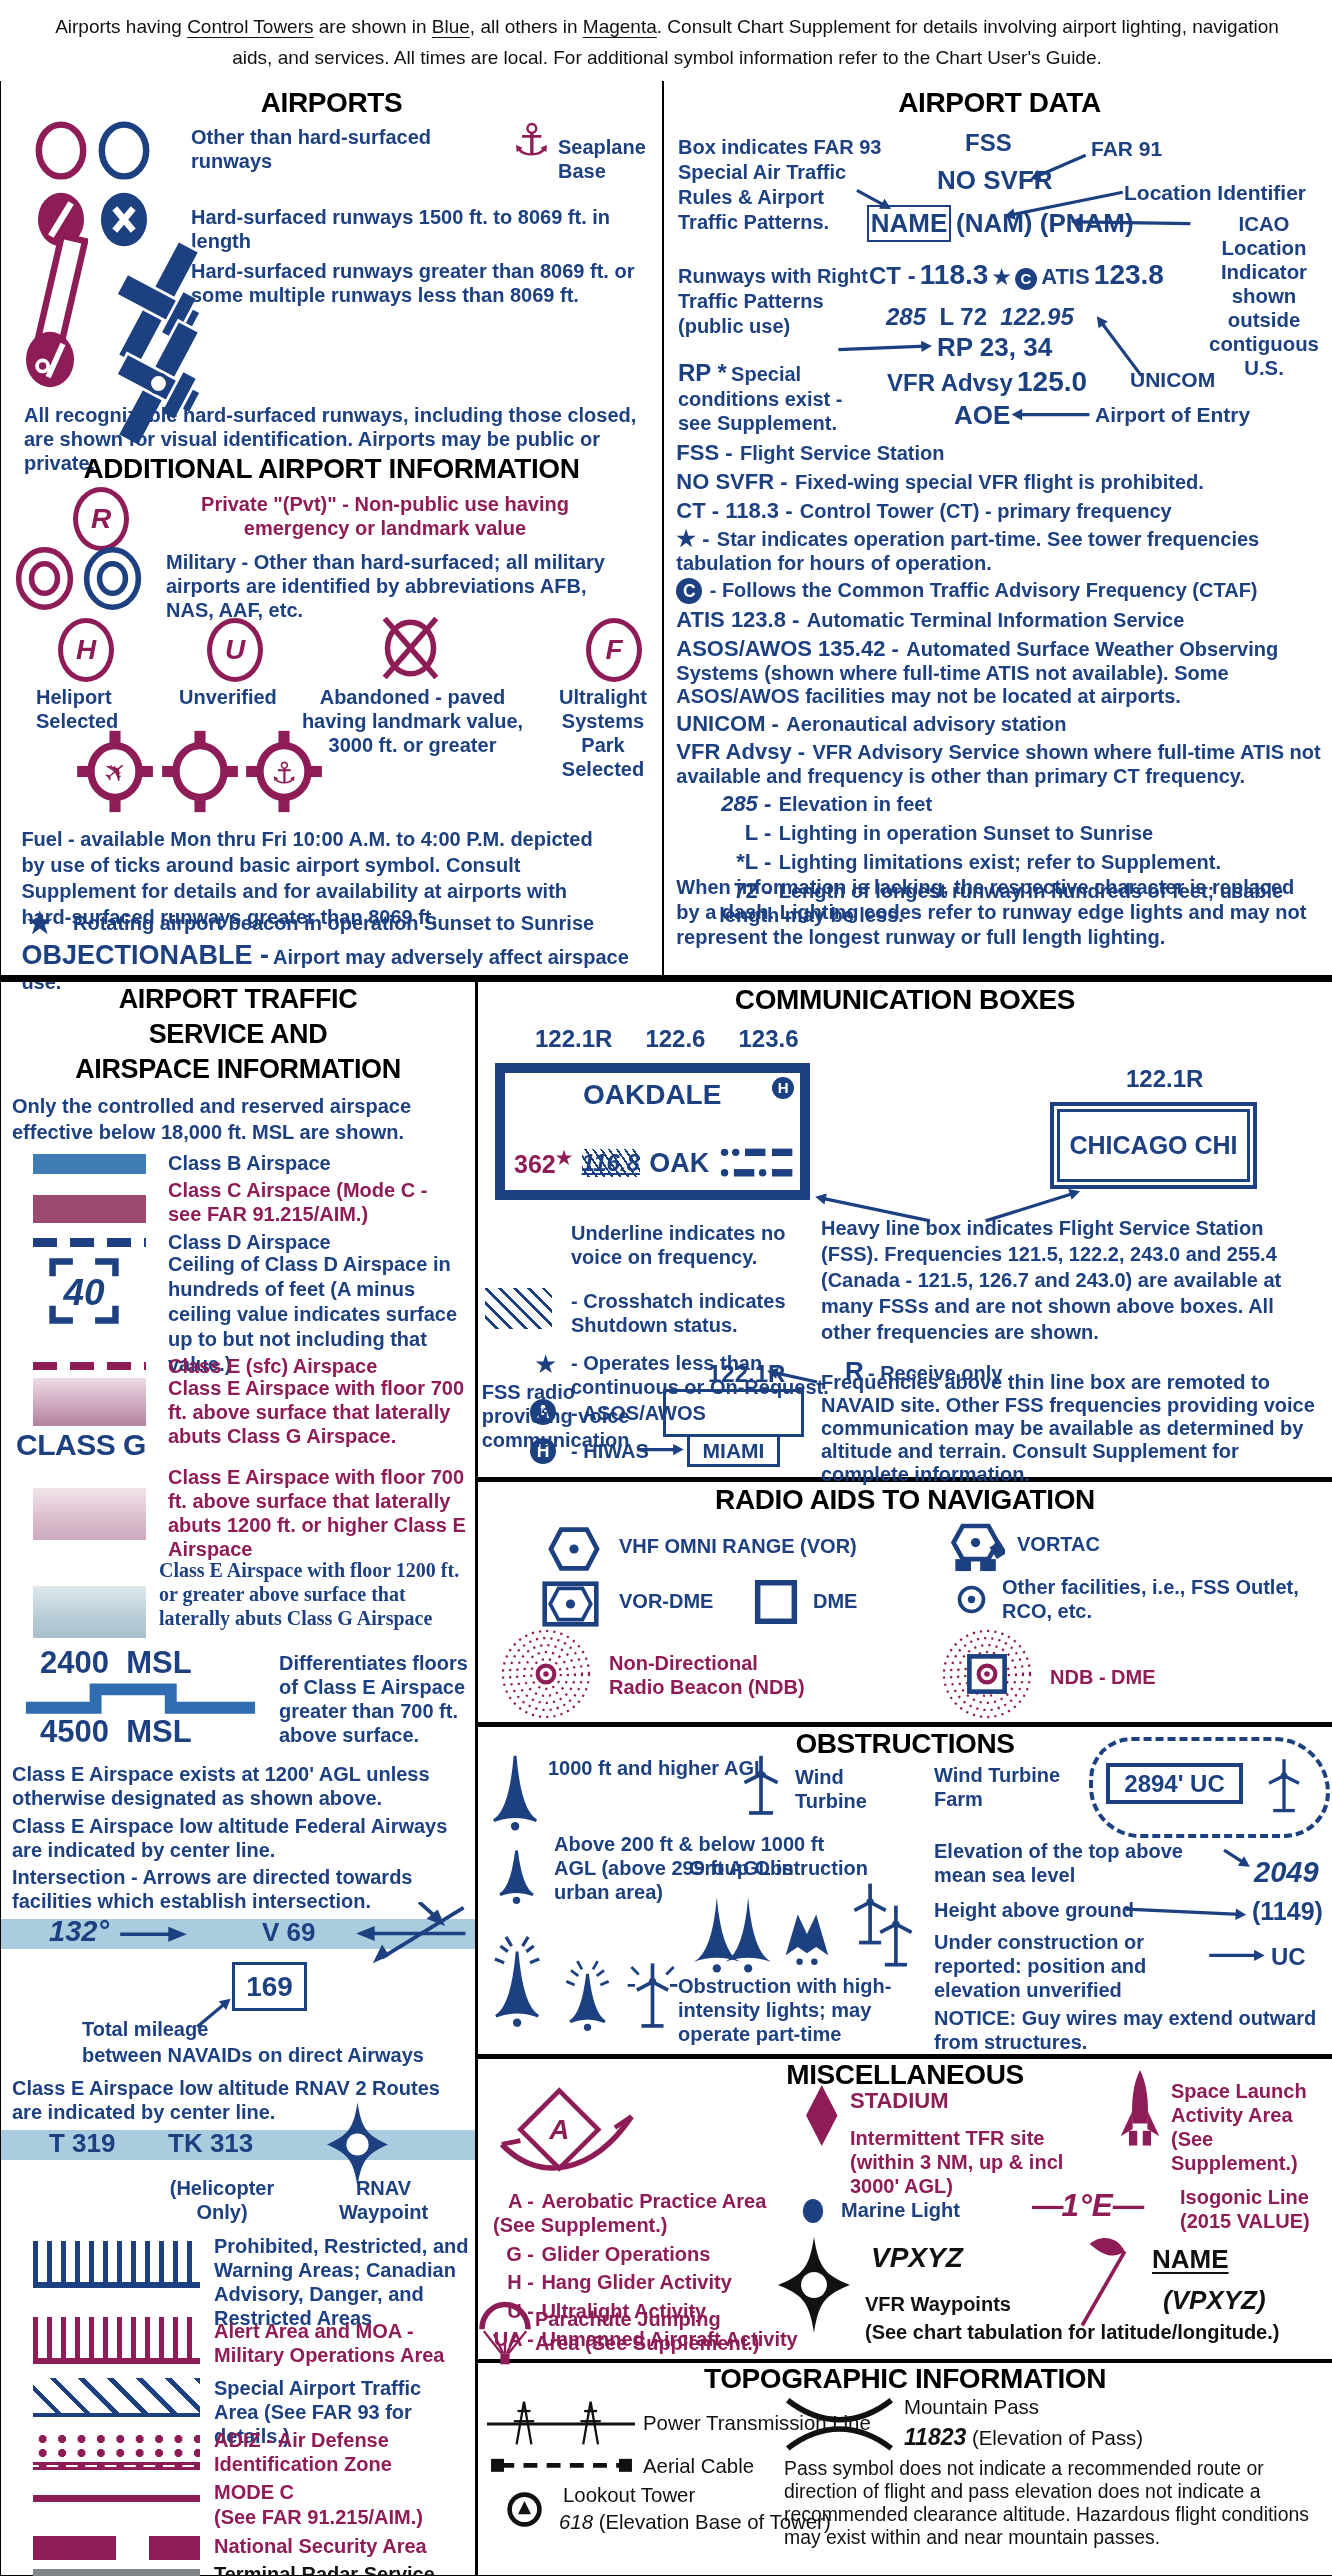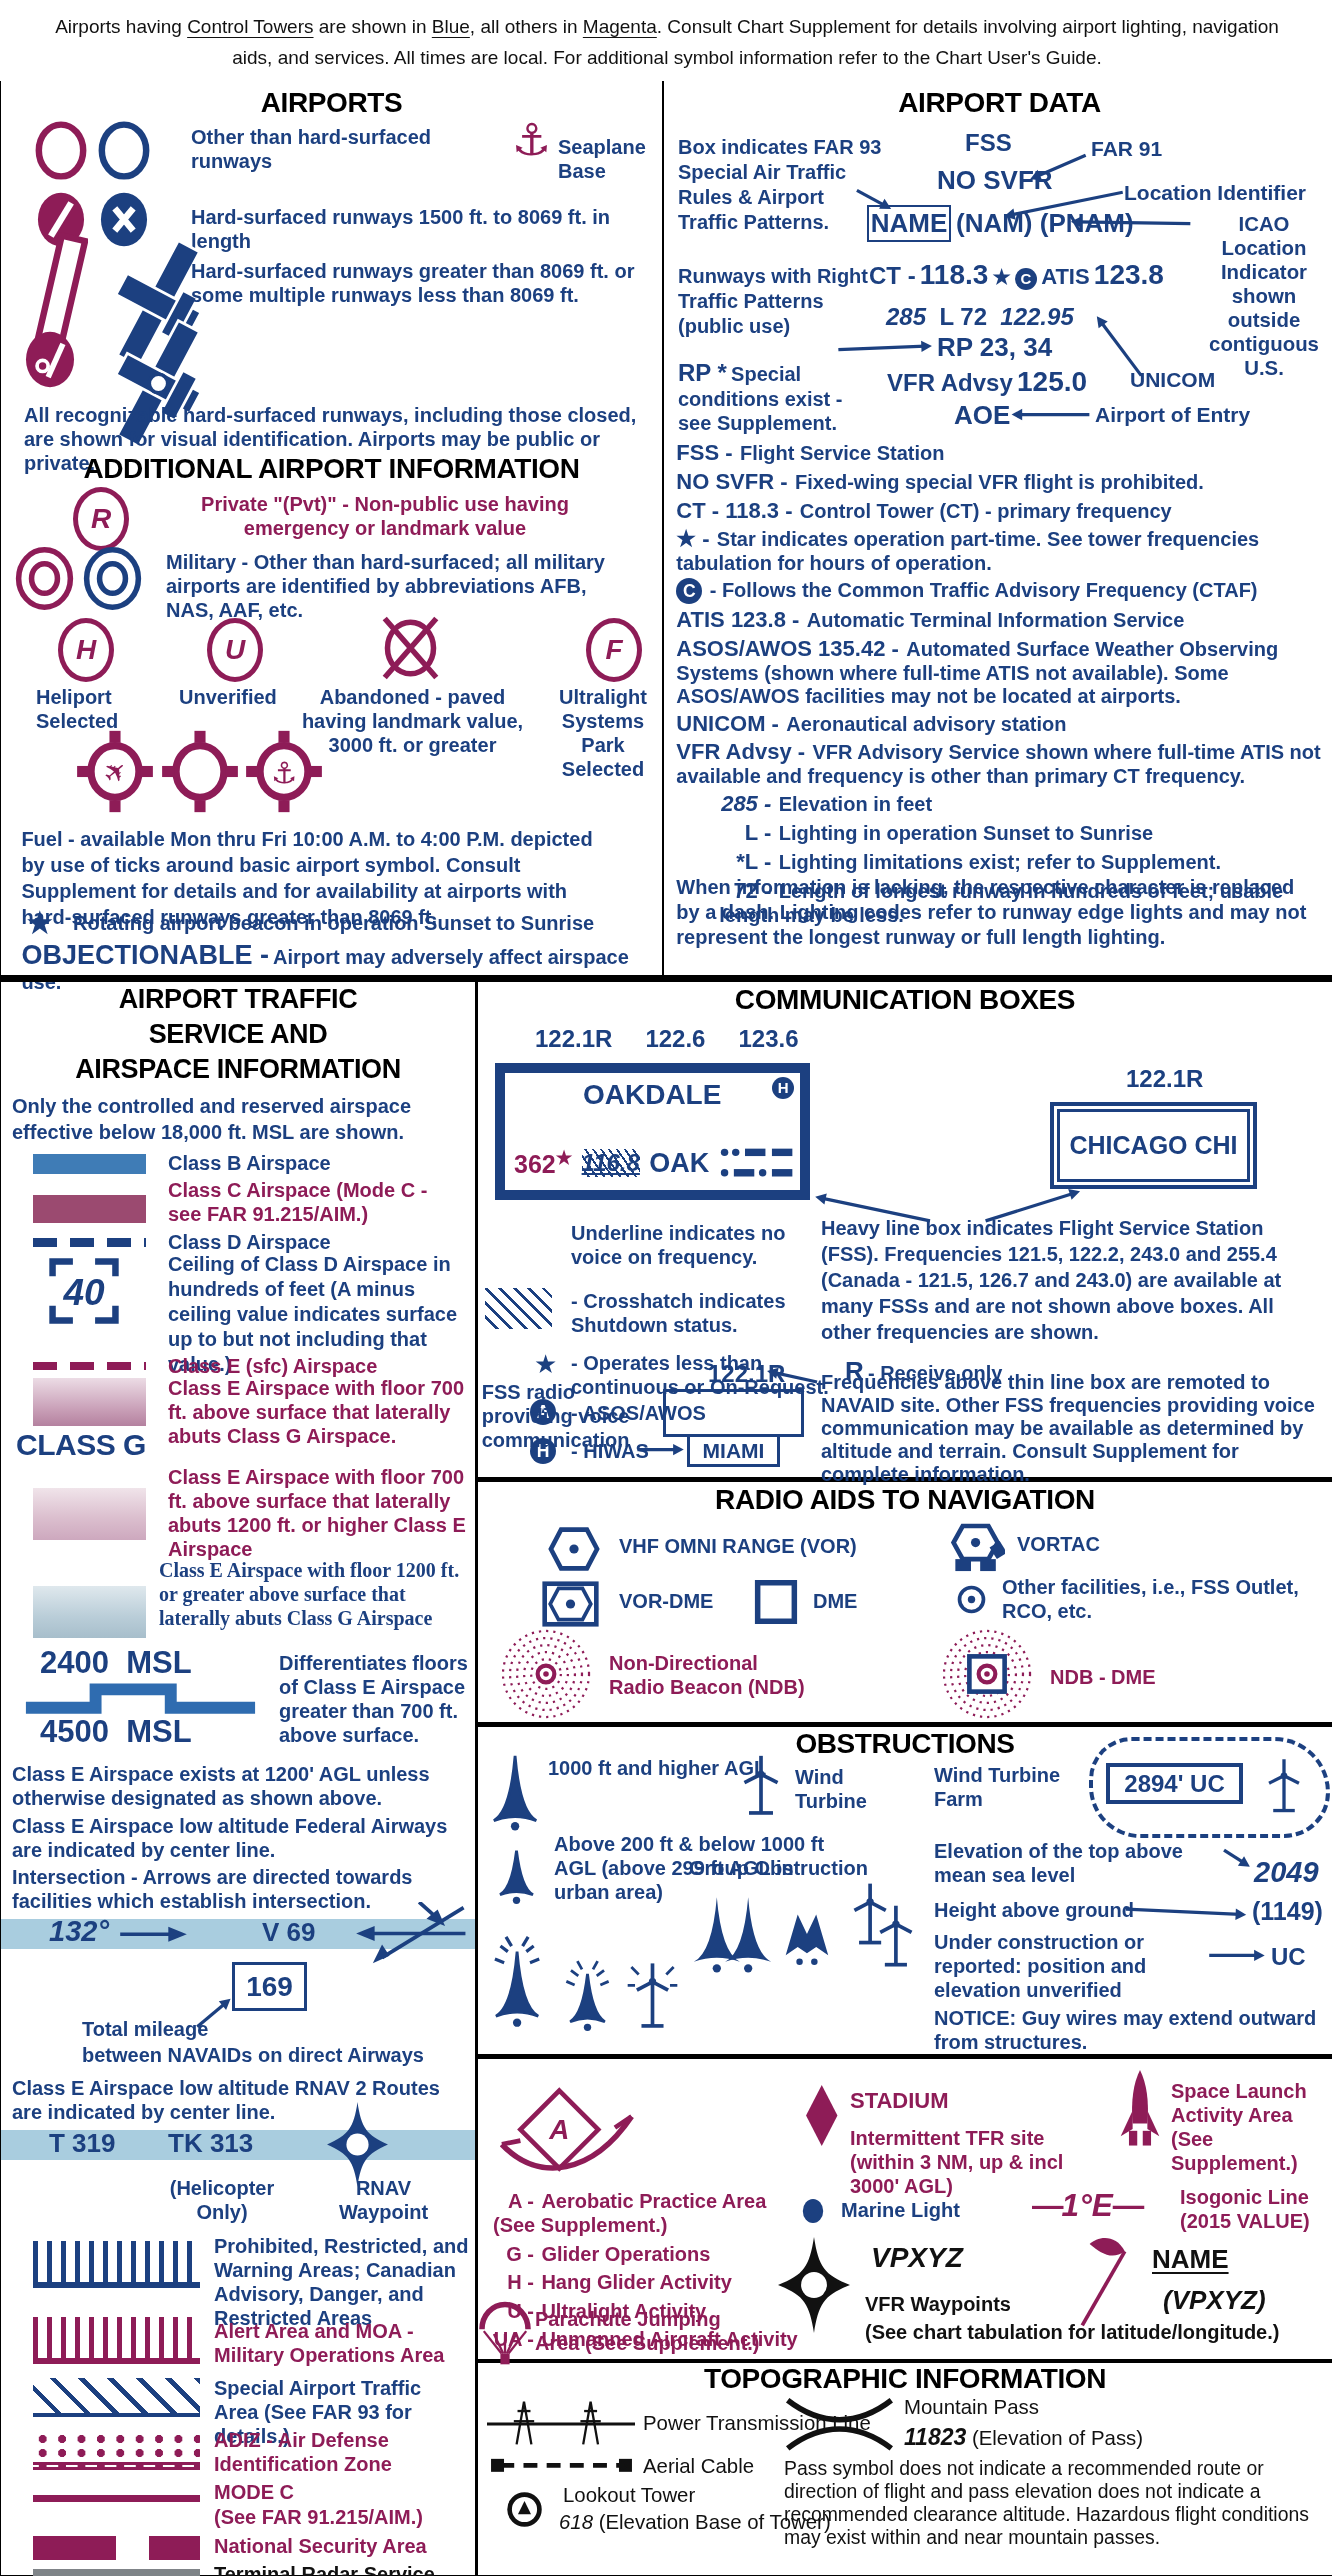--- a/index.html
+++ b/index.html
@@ -611,20 +611,21 @@
             <line x1="52" y1="50" x2="52" y2="94"></line>
             <line x1="40" y1="94" x2="64" y2="94"></line>
             <line x1="52" y1="50" x2="52" y2="30"></line>
             <line x1="52" y1="50" x2="35" y2="59"></line>
             <line x1="52" y1="50" x2="69" y2="59"></line>
           </g>
           <circle cx="24" cy="26" r="4" fill="#1c4080"></circle>
           <circle cx="52" cy="50" r="4" fill="#1c4080"></circle>
         </svg>
       </i>
+    <div class="lb b" style="left:200px;top:246px;width:245px;">Obstruction with high-intensity lights; may operate part-time</div>
     <div class="lb b" style="left:456px;top:35px;width:148px;">Wind Turbine Farm</div>
     <div class="abs" style="left:611px;top:9.3px;width:233px;height:93px;border:4.6px dashed var(--B);border-radius:43px 56px 46px 52px;">
       <div class="abs b" style="left:13px;top:22px;width:137px;height:41px;border:4.6px solid var(--B);display:flex;align-items:center;justify-content:center;font-size:24px;font-weight:bold;box-sizing:border-box;">2894' UC</div>
       <i class="abs" style="left:165px;top:13px;transform:scale(0.9);">
           <svg width="52" height="70" viewBox="0 0 56 76">
             <g stroke="#1c4080" stroke-width="4" fill="none">
               <line x1="28" y1="22" x2="28" y2="64"></line>
               <line x1="15" y1="64" x2="41" y2="64"></line>
               <line x1="28" y1="22" x2="28" y2="2"></line>
               <line x1="28" y1="22" x2="10" y2="31"></line>
@@ -637,20 +638,21 @@
     <div class="lb b" style="left:456px;top:111px;width:296px;">Elevation of the top above mean sea level</div>
     <div class="abs b it" style="left:776px;top:128px;font-size:29px;font-weight:bold;">2049</div>
     <div class="lb b" style="left:456px;top:170px;width:241px;">Height above ground</div>
     <div class="abs b" style="left:774px;top:169px;font-size:25px;font-weight:bold;">(1149)</div>
     <div class="lb b" style="left:456px;top:202px;width:278px;">Under construction or reported: position and elevation unverified</div>
     <div class="abs b" style="left:793px;top:215px;font-size:24px;font-weight:bold;">UC</div>
     <div class="lb b" style="left:456px;top:278px;width:389px;">NOTICE: Guy wires may extend outward from structures.</div>
   </div>
 
   <div class="sec" style="left:478px;top:2059px;width:855px;height:304px;border-bottom:4.6px solid #000;border-right:1.9px solid #000;">
+    <div class="h1" style="top:0px;">MISCELLANEOUS</div>
     <i class="abs" style="left:22px;top:26px;">
         <svg width="139" height="102" viewBox="0 0 150 110">
           <polygon points="64,6 106,48 64,90 22,48" fill="none" stroke="#8e1c57" stroke-width="5"></polygon>
           <text x="64" y="58" font-size="30" font-weight="bold" text-anchor="middle" fill="#8e1c57" font-family="Liberation Sans,sans-serif">A</text>
           <path d="M2,64 C42,106 100,96 142,34" stroke="#8e1c57" stroke-width="6" fill="none"></path>
           <path d="M2,64 l20,-4 M142,34 l-18,12" stroke="#8e1c57" stroke-width="5" fill="none"></path>
         </svg>
       </i>
     <div id="misc-list" class="abs" style="left:15px;top:130px;width:315px;">
         <div class="mi"><span class="term">A -</span><span>Aerobatic Practice Area (See Supplement.)</span></div>

